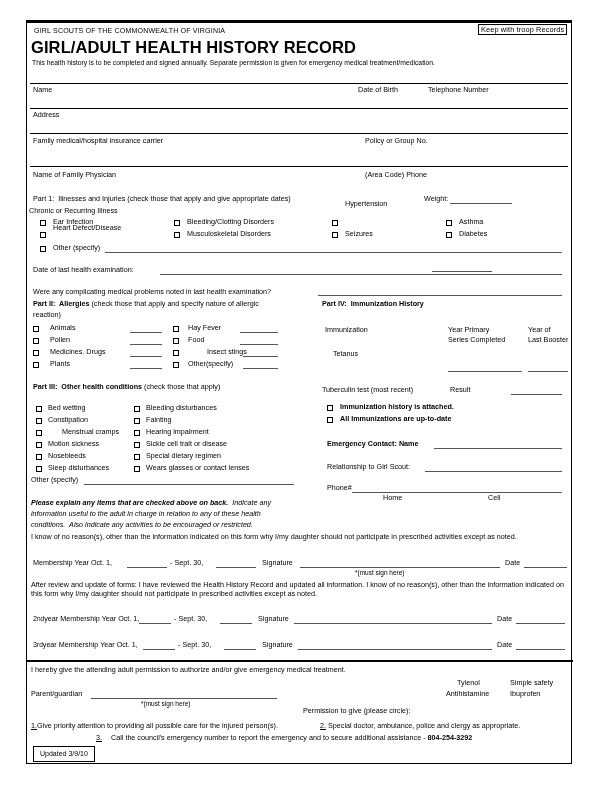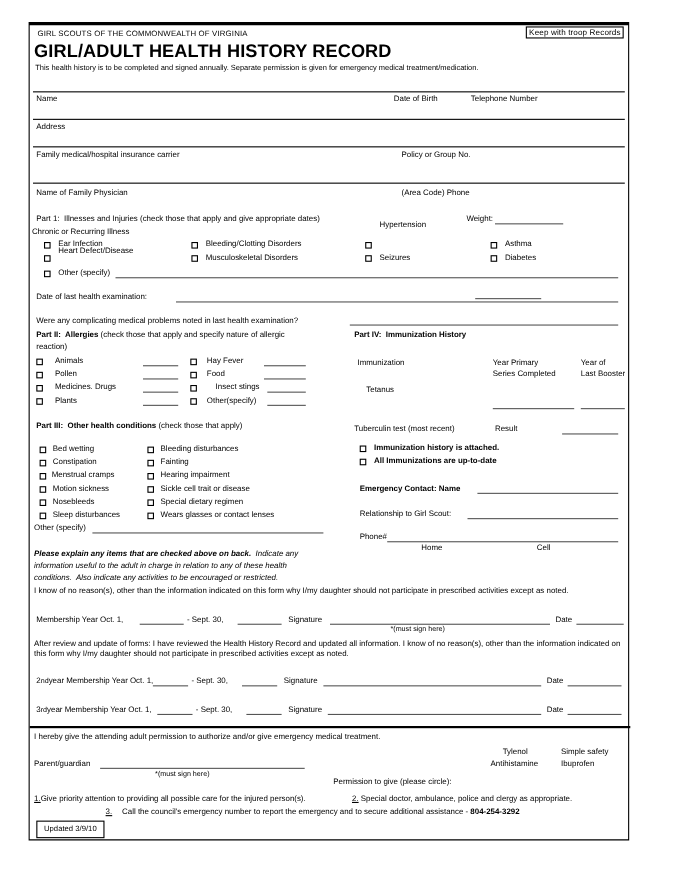--- a/index.html
+++ b/index.html
@@ -118,21 +118,21 @@
 
   <div class="cb" style="left:173px;top:326px;"></div>
   <div class="abs t" style="left:188px;top:324px;">Hay Fever</div>
   <div class="rule" style="left:240px;top:332px;width:38px;"></div>
 
   <div class="cb" style="left:173px;top:338px;"></div>
   <div class="abs t" style="left:188px;top:336px;">Food</div>
   <div class="rule" style="left:240px;top:344px;width:38px;"></div>
 
   <div class="cb" style="left:173px;top:350px;"></div>
-  <div class="abs t" style="left:196px;top:348px;">Insect stings</div>
+  <div class="abs t" style="left:180px;top:348px;padding-left:27px;">Insect stings</div>
   <div class="rule" style="left:243px;top:356px;width:35px;"></div>
 
   <div class="cb" style="left:173px;top:362px;"></div>
   <div class="abs t" style="left:188px;top:360px;">Other(specify)</div>
   <div class="rule" style="left:243px;top:368px;width:35px;"></div>
 
   <div class="abs t b" style="left:322px;top:300px;">Part IV:  Immunization History</div>
   <div class="abs t" style="left:325px;top:326px;">Immunization</div>
   <div class="abs t" style="left:448px;top:326px;">Year Primary</div>
   <div class="abs t" style="left:448px;top:336px;">Series Completed</div>
@@ -162,21 +162,21 @@
   <div class="abs t" style="left:383px;top:494px;">Home</div>
   <div class="abs t" style="left:488px;top:494px;">Cell</div>
 
   <div class="abs t" style="left:33px;top:383px;"><span class="b">Part III:  Other health conditions</span><span> (check those that apply)</span></div>
 
   <div class="cb" style="left:36px;top:406px;"></div>
   <div class="abs t" style="left:48px;top:404px;">Bed wetting</div>
   <div class="cb" style="left:36px;top:418px;"></div>
   <div class="abs t" style="left:48px;top:416px;">Constipation</div>
   <div class="cb" style="left:36px;top:430px;"></div>
-  <div class="abs t" style="left:33px;top:428px;padding-left:14px;">Menstrual cramps</div>
+  <div class="abs t" style="left:48px;top:428px;padding-left:14px;">Menstrual cramps</div>
   <div class="cb" style="left:36px;top:442px;"></div>
   <div class="abs t" style="left:48px;top:440px;">Motion sickness</div>
   <div class="cb" style="left:36px;top:454px;"></div>
   <div class="abs t" style="left:48px;top:452px;">Nosebleeds</div>
   <div class="cb" style="left:36px;top:466px;"></div>
   <div class="abs t" style="left:48px;top:464px;">Sleep disturbances</div>
 
   <div class="cb" style="left:134px;top:406px;"></div>
   <div class="abs t" style="left:146px;top:404px;">Bleeding disturbances</div>
   <div class="cb" style="left:134px;top:418px;"></div>

